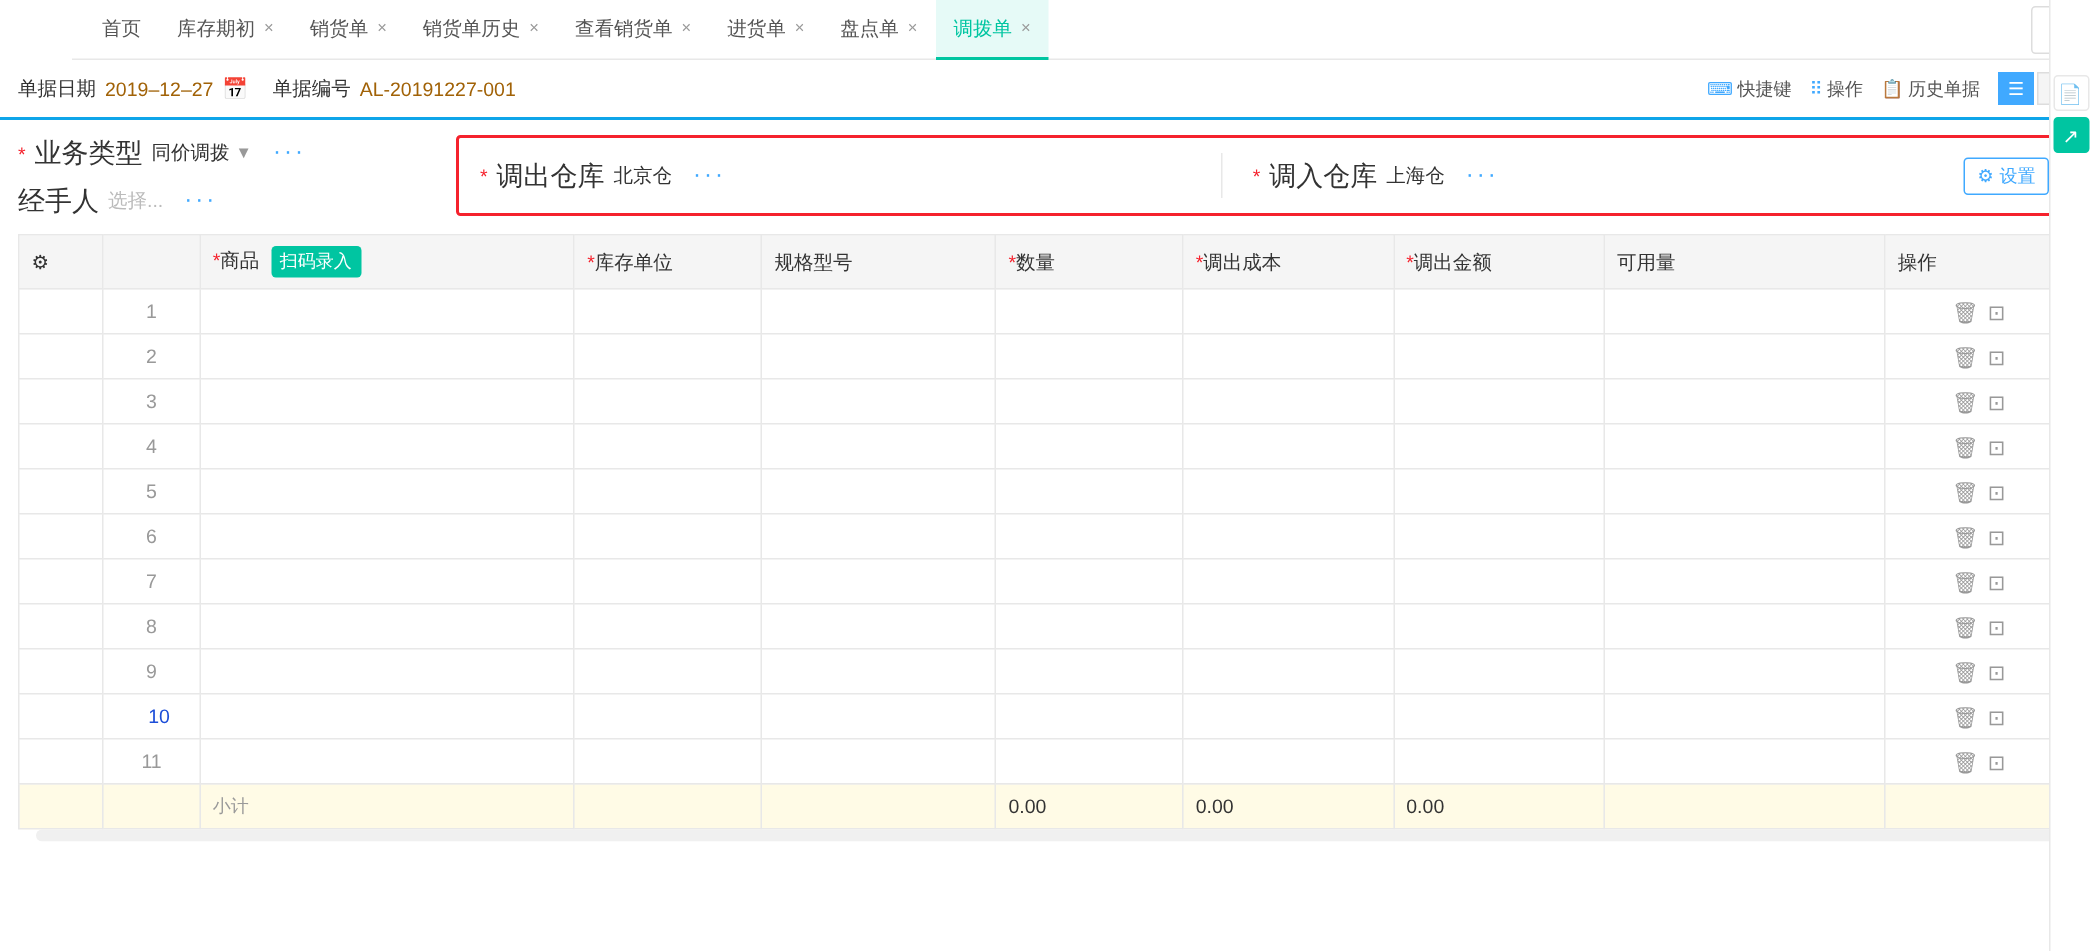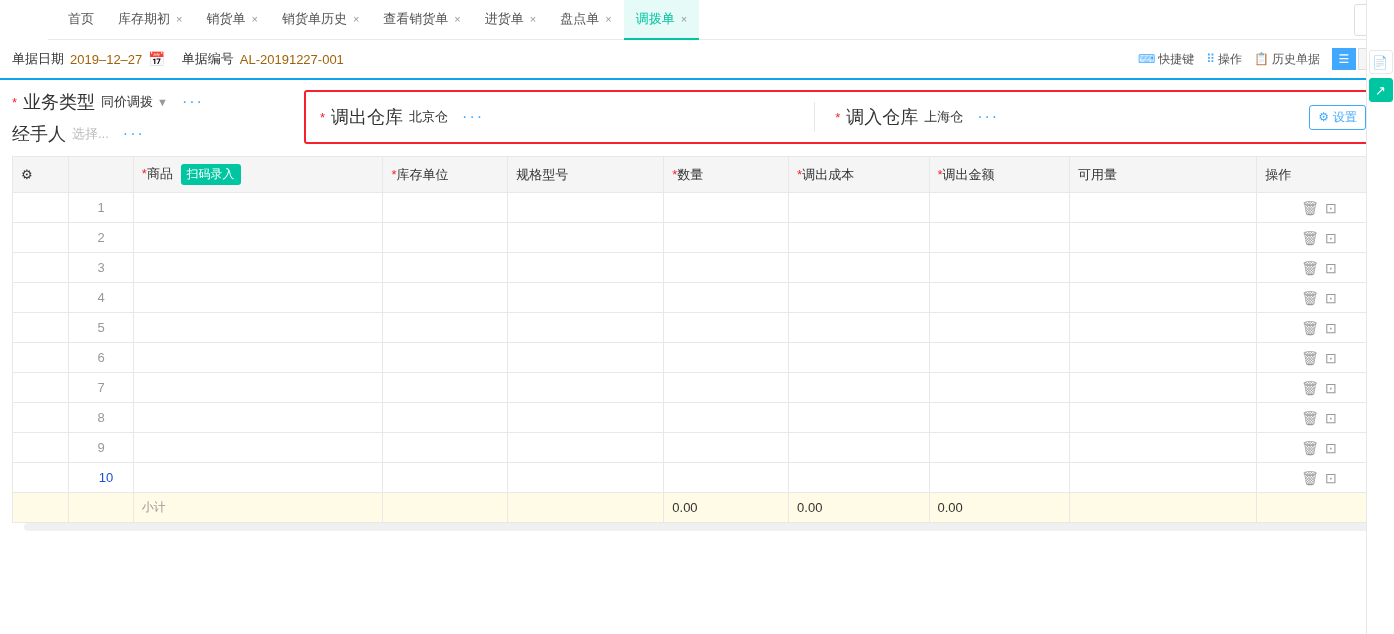--- a/index.html
+++ b/index.html
@@ -441,20 +441,37 @@
         <td class="col-cost"></td>
         <td class="col-amount"></td>
         <td class="col-avail"></td>
         <td class="col-op">
           <div class="op-icons">
             <span class="op-icon">🗑</span>
             <span class="op-icon">⊡</span>
           </div>
         </td>
       </tr>
+          <tr>
+        <td class="col-settings"></td>
+        <td class="col-num" style="color:#999;text-align:center;">11</td>
+        <td class="col-product"></td>
+        <td class="col-unit"></td>
+        <td class="col-spec"></td>
+        <td class="col-qty"></td>
+        <td class="col-cost"></td>
+        <td class="col-amount"></td>
+        <td class="col-avail"></td>
+        <td class="col-op">
+          <div class="op-icons">
+            <span class="op-icon">🗑</span>
+            <span class="op-icon">⊡</span>
+          </div>
+        </td>
+      </tr>
           <tr style="background: #e5e5e5;">
     <td class="col-settings"></td>
     <td class="col-num"></td>
     <td class="col-product"><span class="subtotal-label">小计</span></td>
     <td class="col-unit"></td>
     <td class="col-spec"></td>
     <td class="col-qty">0.00</td>
     <td class="col-cost">0.00</td>
     <td class="col-amount">0.00</td>
     <td class="col-avail"></td>

